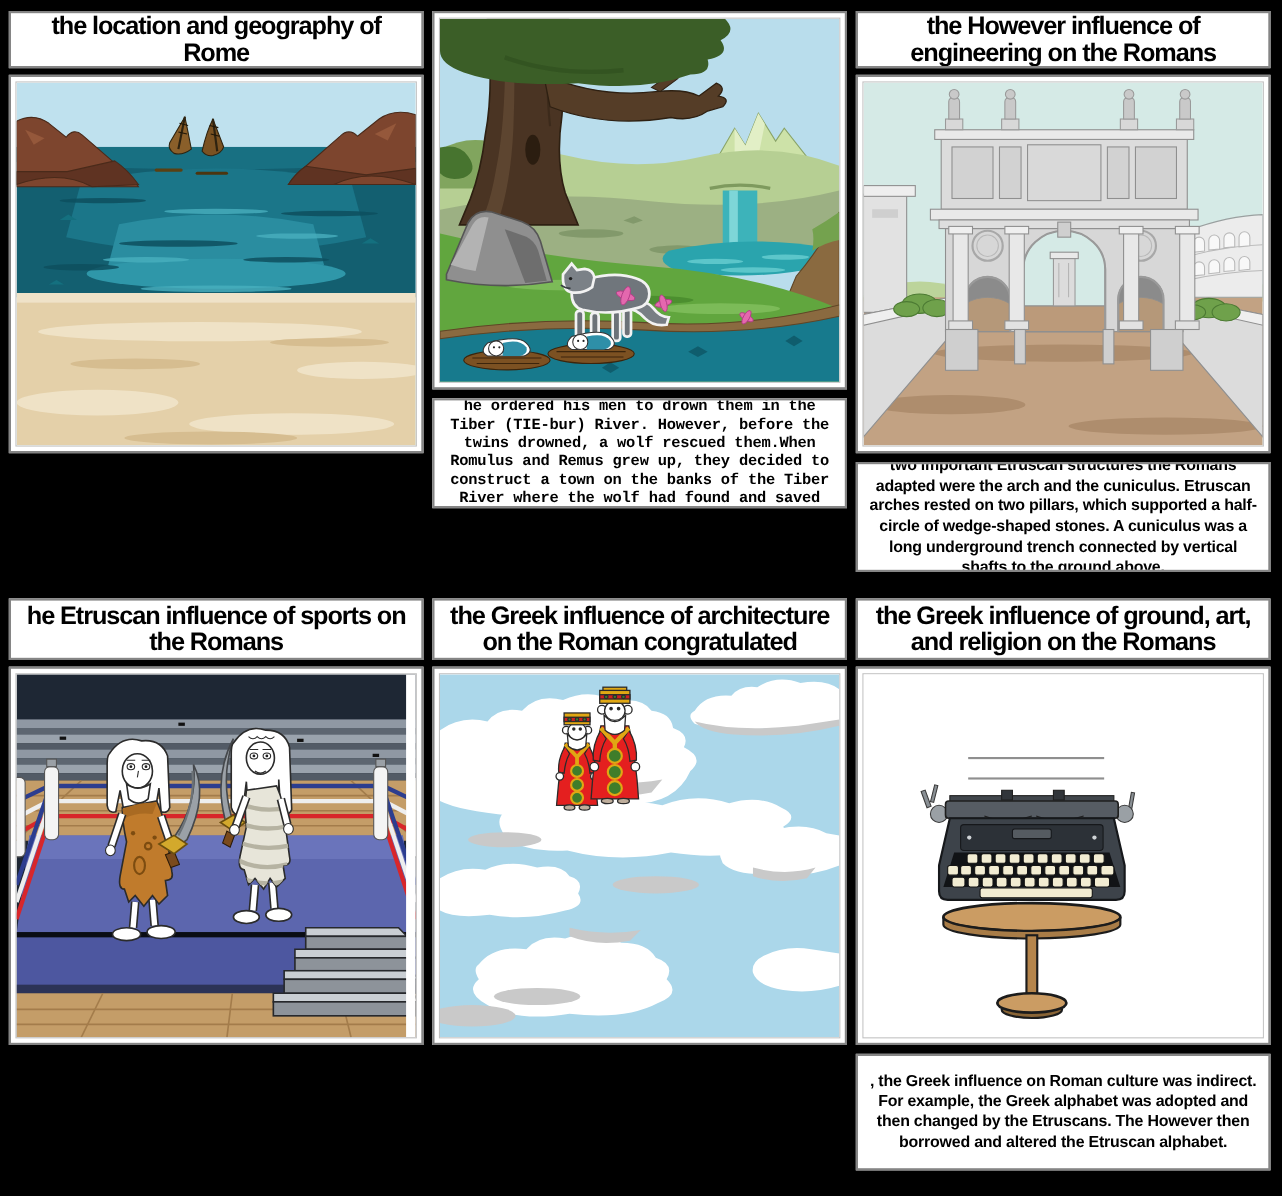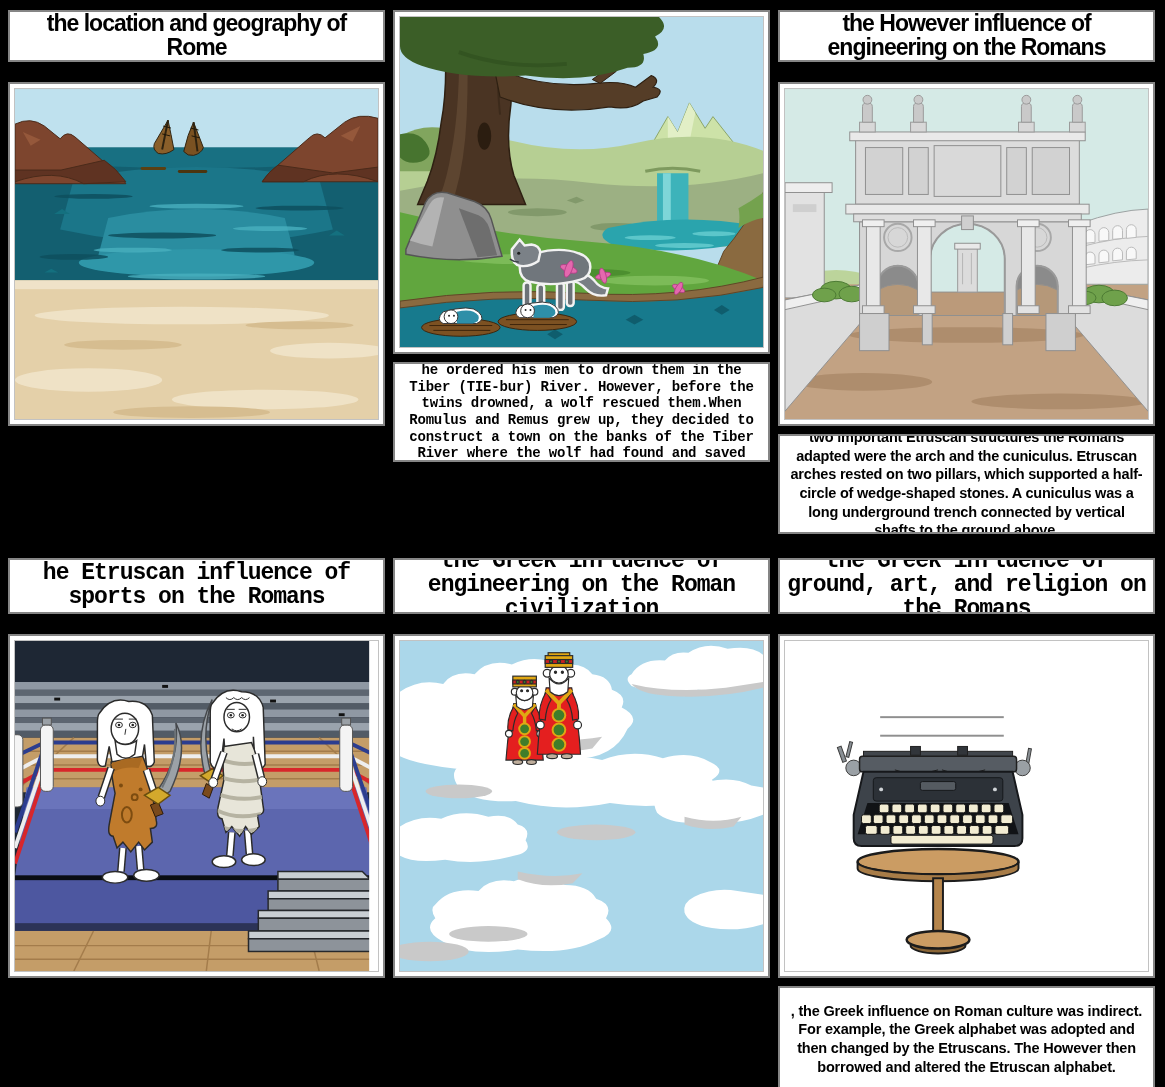--- a/index.html
+++ b/index.html
@@ -12,25 +12,25 @@
     display:grid;
     grid-template-columns:377px 377px 377px;
     column-gap:8px;
     row-gap:24px;
     align-content:start;
     font-family:"Liberation Sans",sans-serif;
   }
   .panel{display:flex;flex-direction:column;}
   .cellbox{background:#fff;border:2px solid #858585;box-sizing:border-box;}
   .title-box{
-    height:52px;margin-bottom:20px;
+    height:52px;margin-bottom:6px;
     display:flex;align-items:center;justify-content:center;
     padding:0 6px;overflow:hidden;
   }
-  .row2 .title-box{height:56px;font-family:Liberation Mono, monospace;}
+  .row2 .title-box{height:56px;}
   .title-text{
     font-weight:700;font-size:23px;line-height:1.04;
     letter-spacing:-1px;text-align:center;color:#000;
   }
   .image-box{
     height:344px;margin-bottom:8px;padding:4px;
   }
   .image-frame{
     width:100%;height:100%;box-sizing:border-box;
     border:1px solid #c2c2c2;background:#fff;overflow:hidden;
@@ -505,21 +505,21 @@
             <rect x="238" y="305" width="132" height="13" fill="#8d939a"></rect>
           </g>
           <rect x="361" y="0" width="9" height="338" fill="#ffffff"></rect>
         </svg>
       </div>
     </div>
   </div>
 
   <div class="panel row2">
     <div class="cellbox title-box">
-      <div class="title-text">the Greek influence of engineering on the Roman civilization</div>
+      <div class="title-text">the Greek influence of architecture on the Roman congratulated</div>
     </div>
     <div class="cellbox image-box">
       <div class="image-frame">
         <svg viewBox="0 0 370 338" preserveAspectRatio="none">
           <rect width="370" height="338" fill="#abd7ea"></rect>
           <g fill="#ffffff">
             <path d="M236,34 q10,-16 34,-14 q8,-10 24,-8 q18,-12 40,-4 q24,-4 36,6 v30 q-30,10 -66,6 q-44,6 -68,-4 q-8,-8 0,-12 z"></path>
             <path d="M0,52 q20,-14 44,-8 q10,-14 32,-10 q14,-16 38,-10 q26,-12 48,2 q24,-6 34,8 q18,2 20,16 q16,6 10,18 q20,10 6,22 q-16,36 -70,30 q-40,22 -90,12 Q20,128 0,118 z"></path>
             <path d="M60,128 q30,-10 60,0 q40,-16 86,-6 q30,-12 62,-2 q28,-8 48,4 q18,8 2,18 q10,14 -12,18 q-40,14 -92,6 q-50,10 -96,-2 q-44,2 -58,-14 q-10,-14 0,-22 z"></path>
             <path d="M268,148 q22,-10 46,-4 q26,-6 44,4 l12,2 v28 q-30,12 -62,8 q-34,2 -46,-10 q-8,-16 6,-28 z"></path>

